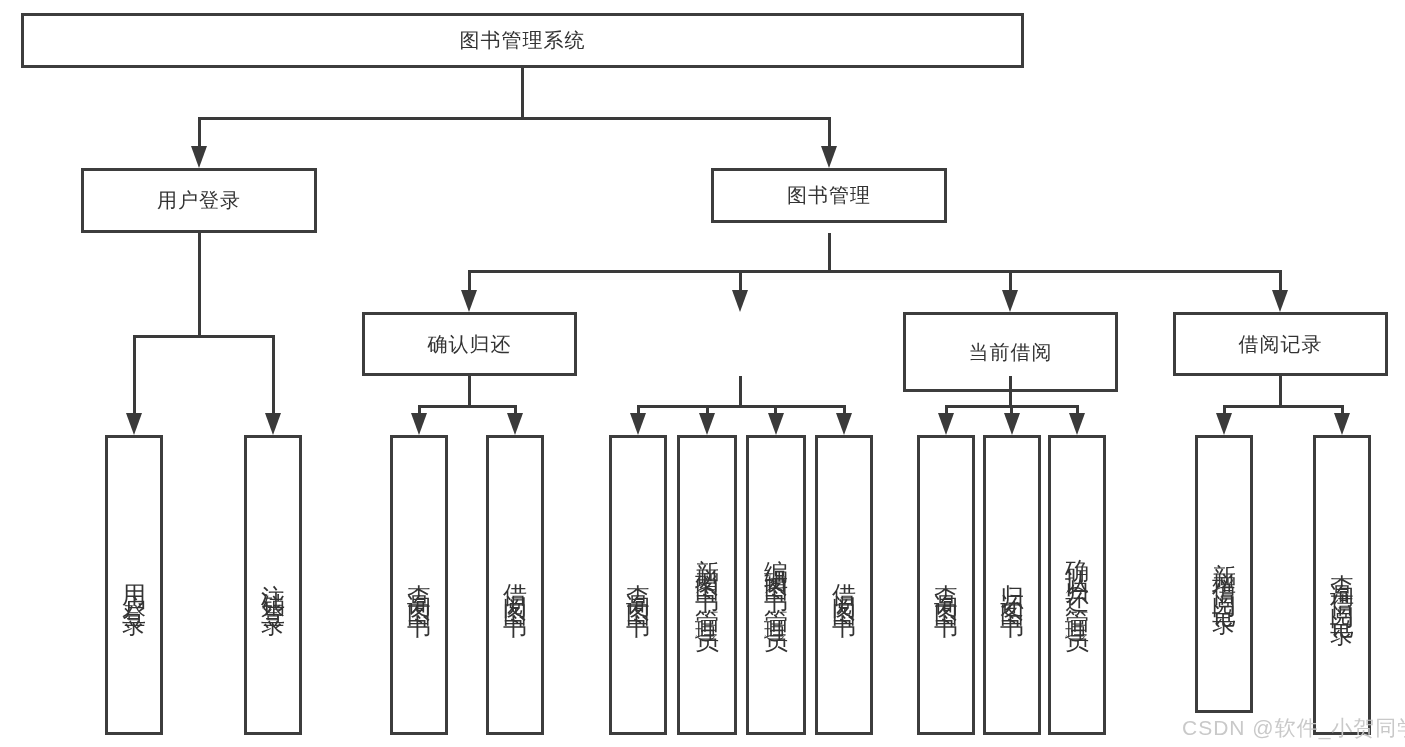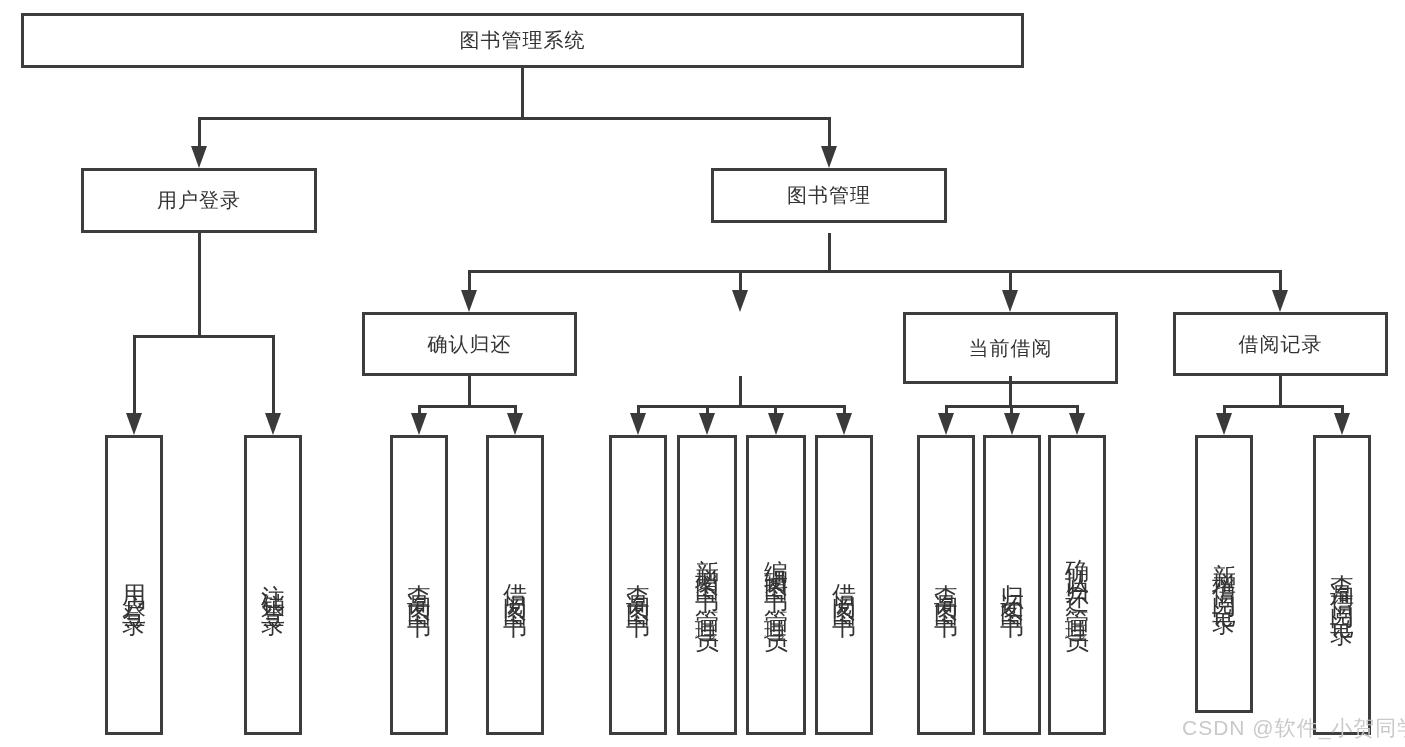--- a/index.html
+++ b/index.html
@@ -69,21 +69,21 @@
   <div class="vl" style="left:739px;top:270px;height:22px;"></div>
   <div class="arr" style="left:732px;top:290px;"></div>
   <div class="vl" style="left:1009px;top:270px;height:22px;"></div>
   <div class="arr" style="left:1002px;top:290px;"></div>
   <div class="vl" style="left:1279px;top:270px;height:22px;"></div>
   <div class="arr" style="left:1272px;top:290px;"></div>
 
   <div class="box" style="left:362px;top:312px;width:215px;height:64px;">
     <span class="lbl">确认归还</span>
   </div>
-  <div class="box" style="left:903px;top:312px;width:215px;height:72px;">
+  <div class="box" style="left:903px;top:312px;width:215px;height:80px;">
     <span class="lbl">当前借阅</span>
   </div>
   <div class="box" style="left:1173px;top:312px;width:215px;height:64px;">
     <span class="lbl">借阅记录</span>
   </div>
 
   <div class="vl" style="left:468px;top:376px;height:29px;"></div>
   <div class="vl" style="left:739px;top:376px;height:29px;"></div>
   <div class="vl" style="left:1009px;top:376px;height:29px;"></div>
   <div class="vl" style="left:1279px;top:376px;height:29px;"></div>

